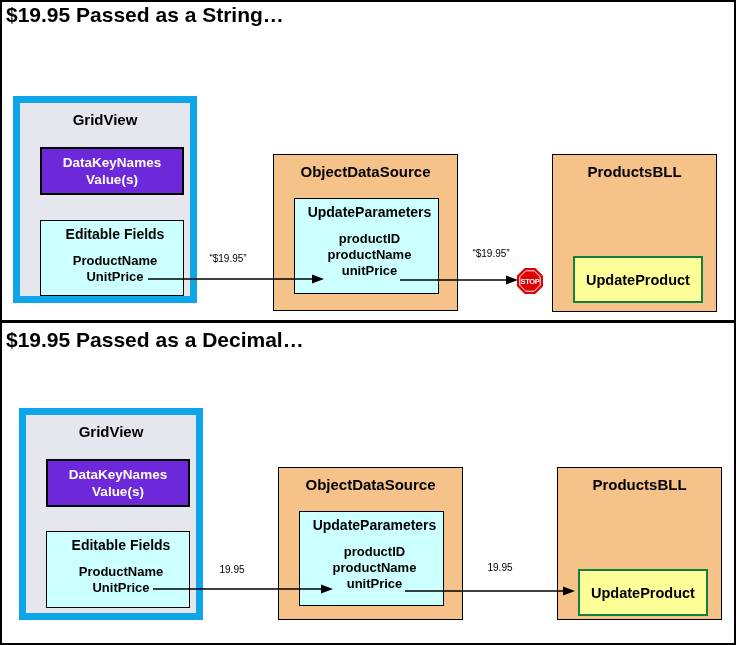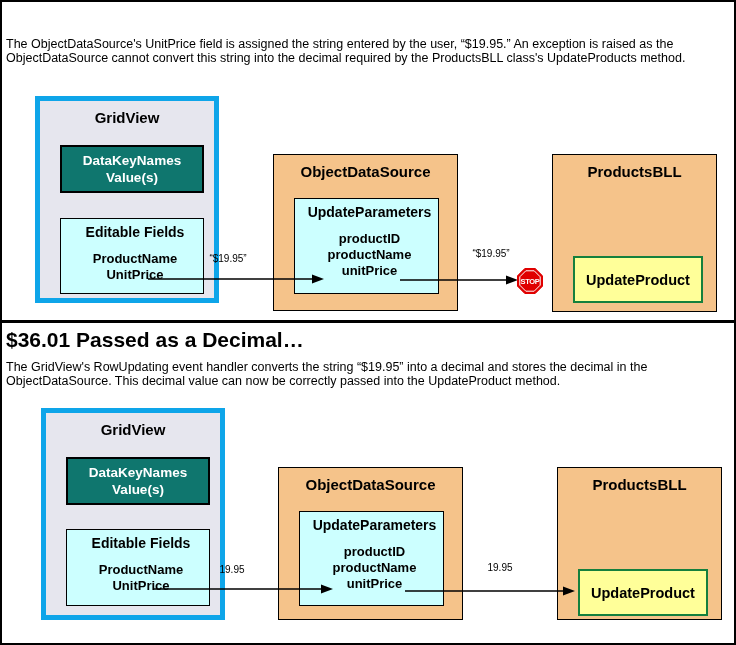--- a/index.html
+++ b/index.html
@@ -5,41 +5,41 @@
   html,body{margin:0;padding:0;}
   body{
     width:736px;height:645px;position:relative;background:#fff;
     font-family:"Liberation Sans",sans-serif;color:#000;overflow:hidden;
   }
   .panel{position:absolute;left:0;width:736px;background:#fff;}
   .pborder{position:absolute;inset:0;border:2px solid #000;pointer-events:none;}
   .h1{position:absolute;left:6px;top:3px;font-size:21px;font-weight:bold;white-space:nowrap;}
   .desc{position:absolute;left:6px;top:37px;width:722px;font-size:12.5px;line-height:14.3px;}
   .bigbox{position:absolute;box-sizing:border-box;}
-  .gv{background:#e6e6ee;border:5px solid #0ea5e9;margin-left:22px;}
+  .gv{background:#e6e6ee;border:7px solid #0ea5e9;}
   .tan{background:#f5c38a;border:1px solid #000;}
   .boxtitle{margin-top:8px;text-align:center;font-weight:bold;font-size:15px;}
   .boxtitle2{margin-top:5px;text-align:center;font-weight:bold;font-size:14px;}
-  .dkn{position:absolute;box-sizing:border-box;background:#0f766e;border:2px solid #000;
+  .dkn{position:absolute;box-sizing:border-box;background:#6d28d9;border:2px solid #000;
        color:#fff;text-align:center;font-weight:bold;font-size:13.5px;line-height:17px;padding-top:5px;}
   .cyan{position:absolute;box-sizing:border-box;background:#ccffff;border:1px solid #000;padding-left:6px;}
   .yellow{position:absolute;box-sizing:border-box;background:#ffff99;border:2px solid #15803d;
           display:flex;align-items:center;justify-content:center;font-weight:bold;font-size:14.5px;}
   .items{margin-top:11px;}
   .item{text-align:center;font-size:13px;line-height:16px;font-weight:bold;}
   .alabel{position:absolute;width:110px;text-align:center;font-size:10px;}
   svg.arrows{position:absolute;left:0;top:0;pointer-events:none;}
   .arrow{stroke:#000;stroke-width:1.5;}
   .ahead{fill:#000;stroke:none;}
 </style>
 </head>
 <body>
 
 <div class="panel" style="top:0;height:322px;">
-  <div class="desc">The ObjectDataSource's UnitPrice field is assigned the string entered by the user, “$19.95.” An exception is raised as the ObjectDataSource cannot convert this string into the decimal required by the ProductsBLL class's UpdateProducts method.</div>
+  <div class="h1">$19.95 Passed as a String…</div>
 
   <div class="bigbox gv" style="left:13px;top:96px;width:184px;height:207px;">
     <div class="boxtitle">GridView</div>
     <div class="dkn" style="left:20px;top:44px;width:144px;height:48px;">
       <div>DataKeyNames</div>
       <div>Value(s)</div>
     </div>
     <div class="cyan" style="left:20px;top:117px;width:144px;height:76px;">
       <div class="boxtitle2">Editable Fields</div>
       <div class="items">
@@ -78,22 +78,21 @@
       <polygon points="542.5,286.2 535.2,293.5 524.8,293.5 517.5,286.2 517.5,275.8 524.8,268.5 535.2,268.5 542.5,275.8" fill="#e00000" stroke="#e00000" stroke-width="1"></polygon>
       <polygon points="540.2,285.2 534.2,291.2 525.8,291.2 519.8,285.2 519.8,276.8 525.8,270.8 534.2,270.8 540.2,276.8" fill="none" stroke="#ffffff" stroke-width="1"></polygon>
       <text x="530" y="283.8" text-anchor="middle" font-size="7.5" font-weight="bold" fill="#ffffff" style="letter-spacing:-0.3px">STOP</text>
     </g>
   </svg>
 
   <div class="pborder"></div>
 </div>
 
 <div class="panel" style="top:321px;height:324px;">
-  <div class="h1" style="top:7px;">$36.01 Passed as a Decimal…</div>
-  <div class="desc" style="top:39px;">The GridView's RowUpdating event handler converts the string “$19.95” into a decimal and stores the decimal in the ObjectDataSource. This decimal value can now be correctly passed into the UpdateProduct method.</div>
+  <div class="h1" style="top:7px;">$19.95 Passed as a Decimal…</div>
 
   <div class="bigbox gv" style="left:19px;top:87px;width:184px;height:212px;">
     <div class="boxtitle">GridView</div>
     <div class="dkn" style="left:20px;top:44px;width:144px;height:48px;">
       <div>DataKeyNames</div>
       <div>Value(s)</div>
     </div>
     <div class="cyan" style="left:20px;top:116px;width:144px;height:77px;">
       <div class="boxtitle2">Editable Fields</div>
       <div class="items">

